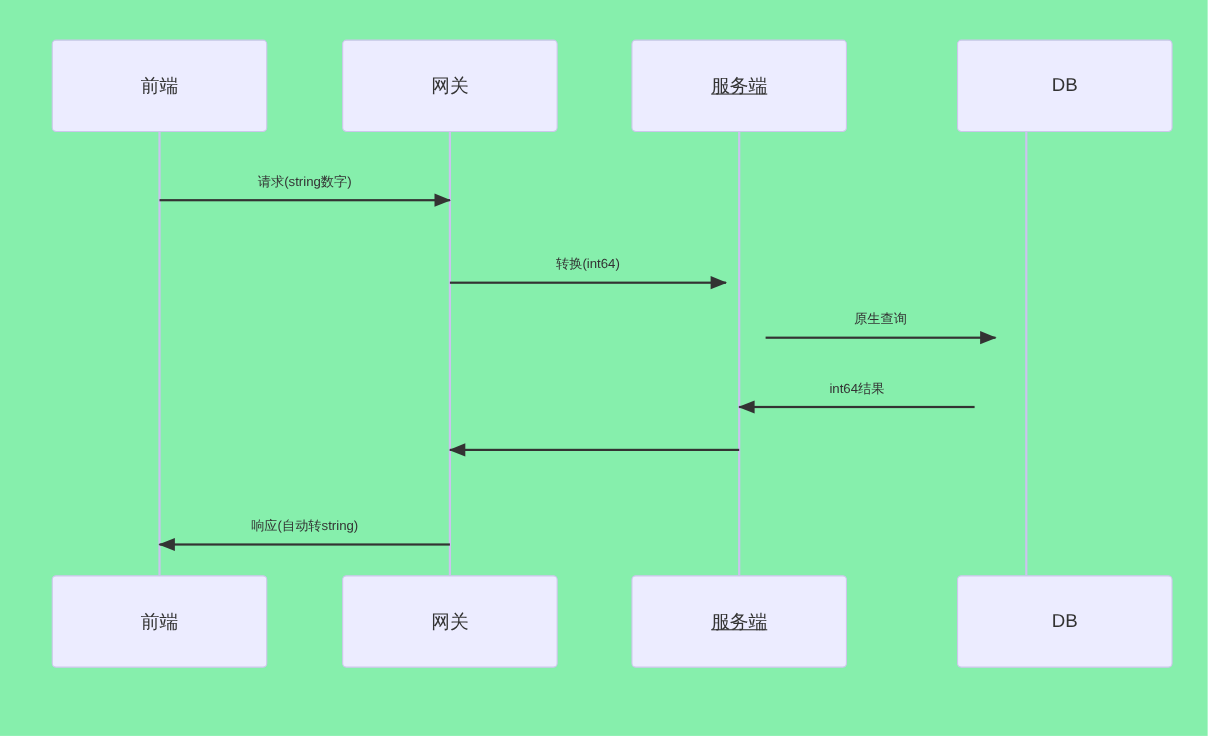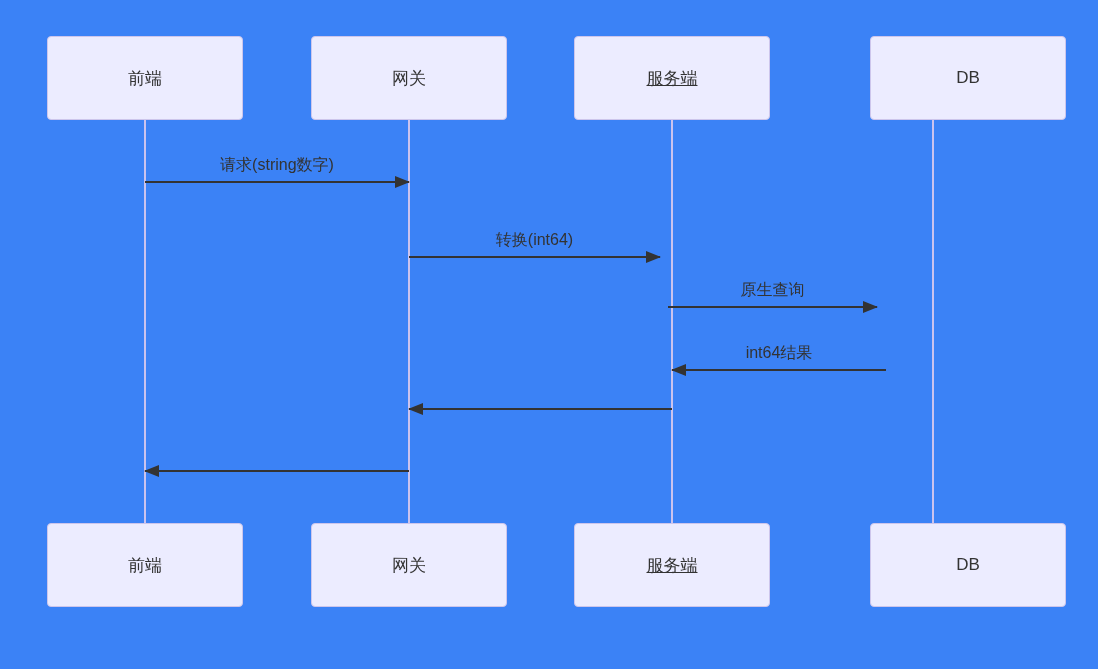--- a/index.html
+++ b/index.html
@@ -5,21 +5,21 @@
   html, body {
     margin: 0;
     padding: 0;
     background: #ffffff;
     font-family: "Liberation Sans", "DejaVu Sans", sans-serif;
   }
   .canvas {
     position: relative;
     width: 1098px;
     height: 669px;
-    background: #3b82f6;
+    background: #86efac;
     overflow: hidden;
     color: #333333;
   }
   
   .actor {
     position: absolute;
     width: 196px;
     height: 84px;
     background: #ECECFF;
     border: 1px solid #CDC6EC;
@@ -50,21 +50,21 @@
   .lifeline.col-2 { left: 671px; }
   .lifeline.col-3 { left: 932px; }
   
   .message {
     position: absolute;
   }
   .msg-label {
     height: 24px;
     line-height: 24px;
     text-align: center;
-    font-size: 16px;
+    font-size: 12px;
     color: #333333;
     white-space: nowrap;
   }
   .msg-line {
     position: relative;
     margin-top: 4px;
     height: 2px;
     background: #333333;
   }
   .arrowhead {
@@ -79,21 +79,21 @@
     right: -1px;
     border-left: 15px solid #333333;
   }
   .arrowhead.left {
     left: -1px;
     border-right: 15px solid #333333;
   }
   
   .msg-0 { left: 145px; width: 264px; top: 153px; }
   .msg-1 { left: 409px; width: 251px; top: 228px; }
-  .msg-2 { left: 668px; width: 209px; top: 278px; }
+  .msg-2 { left: 696px; width: 209px; top: 278px; }
   .msg-3 { left: 672px; width: 214px; top: 341px; }
   .msg-4 { left: 409px; width: 263px; top: 404px; }
   .msg-5 { left: 145px; width: 264px; top: 466px; }
 </style>
 </head>
 <body>
 
 <div class="canvas">
 
   <div class="actor row-top col-0">
@@ -142,20 +142,21 @@
     </div>
   </div>
 
   <div class="message msg-4">
     <div class="msg-line">
       <span class="arrowhead left"></span>
     </div>
   </div>
 
   <div class="message msg-5">
+    <div class="msg-label">响应(自动转string)</div>
     <div class="msg-line">
       <span class="arrowhead left"></span>
     </div>
   </div>
 
   <div class="actor row-bottom col-0">
     <span>前端</span>
   </div>
   <div class="actor row-bottom col-1">
     <span>网关</span>

